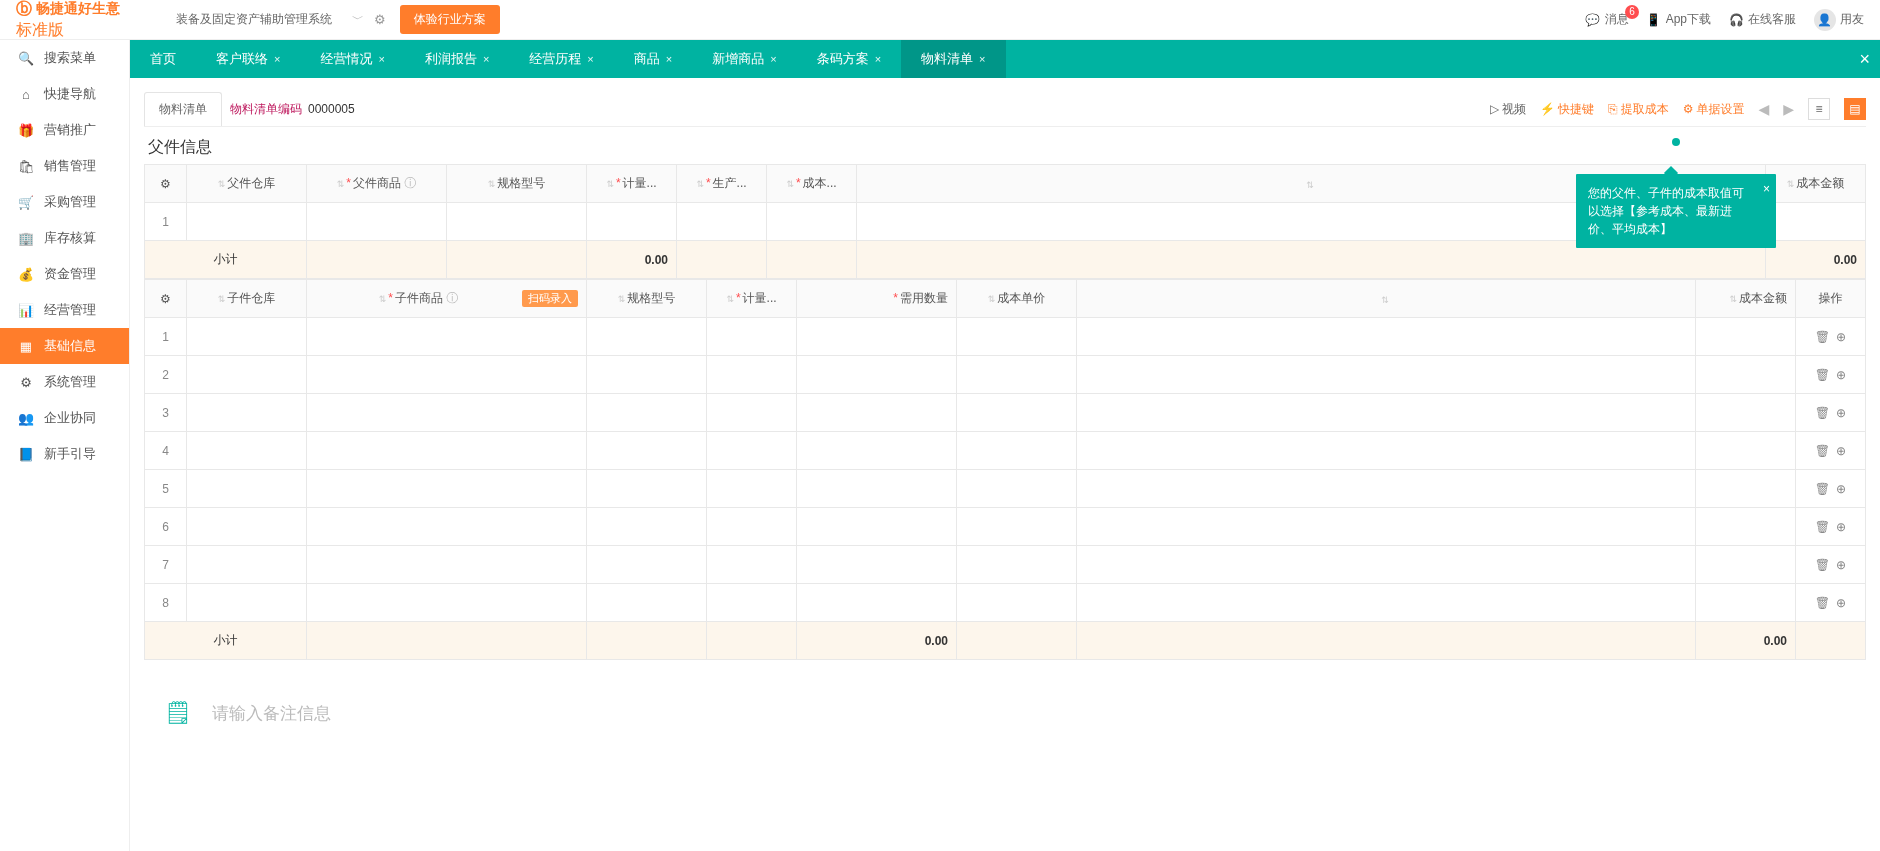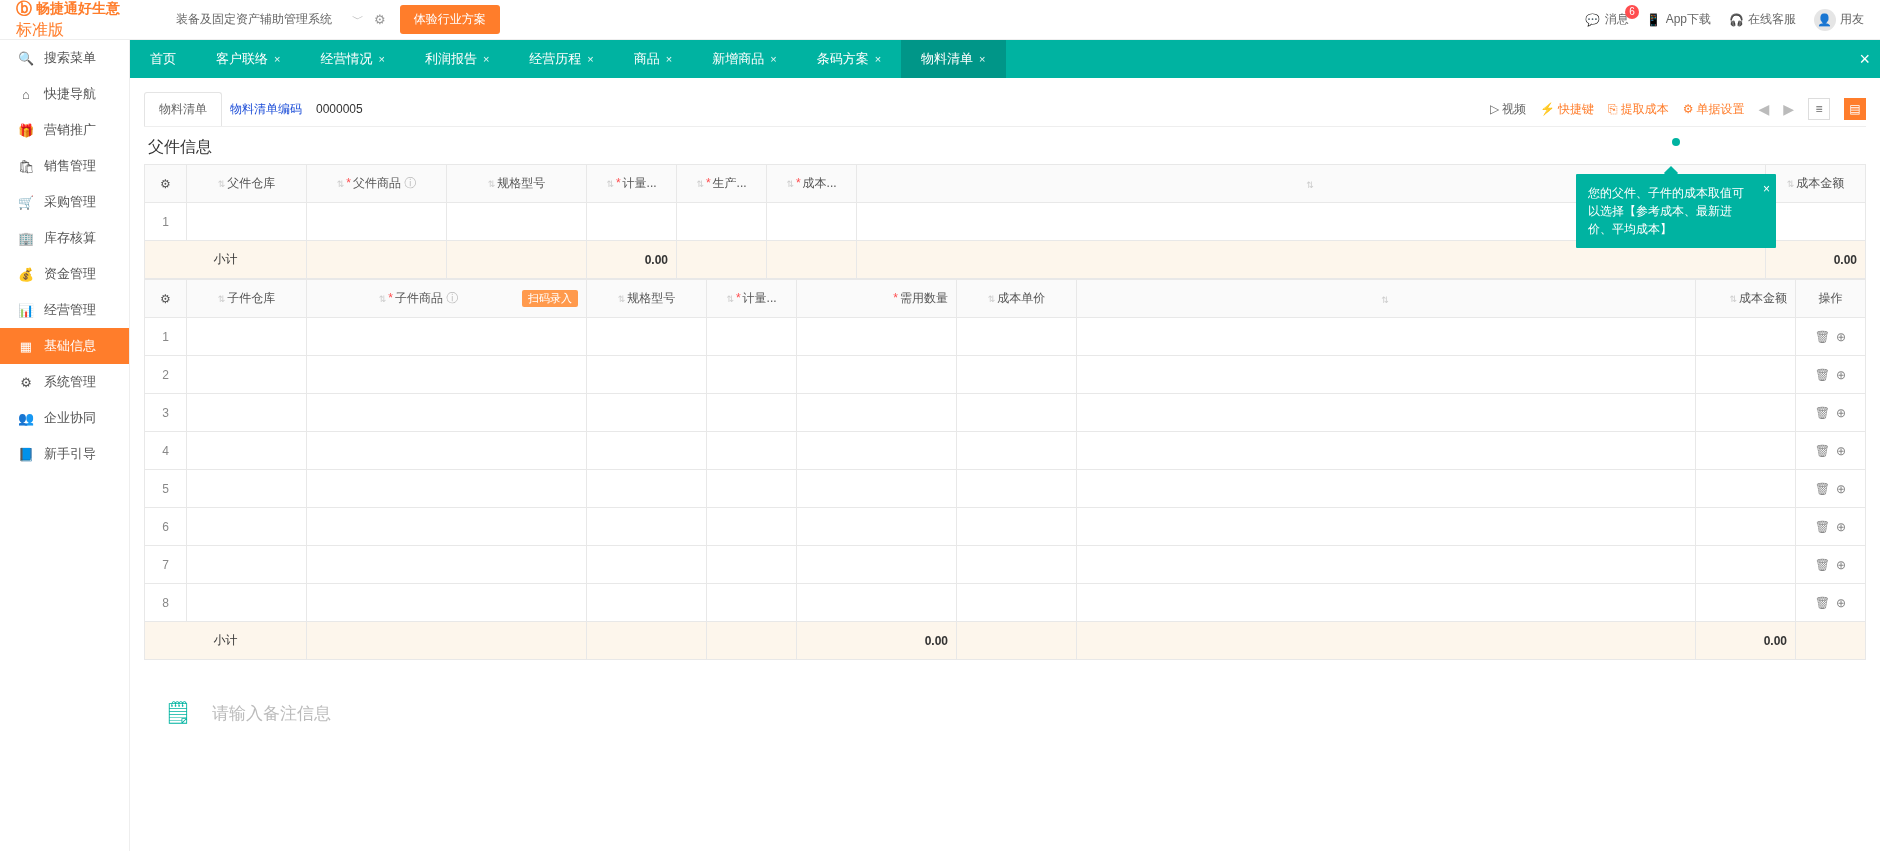--- a/index.html
+++ b/index.html
@@ -30,22 +30,22 @@
 .sidebar{ position:absolute; left:0; top:40px; bottom:0; width:130px; background:#fff; border-right:1px solid #eee;}
 .side-item{ height:36px; display:flex; align-items:center; gap:10px; padding-left:18px; color:#555; cursor:pointer; font-size:13px;}
 .side-item.active{ background:#ff7d2b; color:#fff;}
 .side-item .ico{ width:16px; text-align:center; }
 
 
 .main{ position:absolute; left:130px; right:0; top:78px; bottom:0; padding:14px 14px 0 14px; overflow:auto;}
 .card{ background:#fff;}
 .sub-tabs{ display:flex; align-items:center; border-bottom:1px solid #eee; font-size:12px; color:#666; position:relative;}
 .sub-tab{ padding:8px 14px; border:1px solid #e4e4e4; border-bottom:none; background:#fff; border-radius:3px 3px 0 0; margin-right:8px;}
-.code-label{ color:#1d4ed8;font-family:Liberation Mono, monospace;}
-.code-val{ color:#333; margin-left:14px;}
+.code-label{ color:#be185d;font-family:Liberation Mono, monospace;}
+.code-val{ color:#333; margin-left:6px;}
 .toolbar{ margin-left:auto; display:flex; align-items:center; gap:14px; color:#666;}
 .toolbar .lnk{ display:flex; align-items:center; gap:3px; cursor:pointer; color:#ff7d2b; font-size:12px;}
 .toolbar .lnk.gray{ color:#666;}
 .toolbar .nav{ color:#bbb; cursor:pointer; font-size:14px;}
 .toolbar .view-btn{ width:22px; height:22px; display:flex; align-items:center; justify-content:center; border:1px solid #ddd; cursor:pointer;}
 .toolbar .view-btn.active{ background:#ff7d2b; color:#fff; border-color:#ff7d2b;}
 
 .section-title{ font-size:16px; color:#333; margin:10px 0 6px 4px;}
 
 

